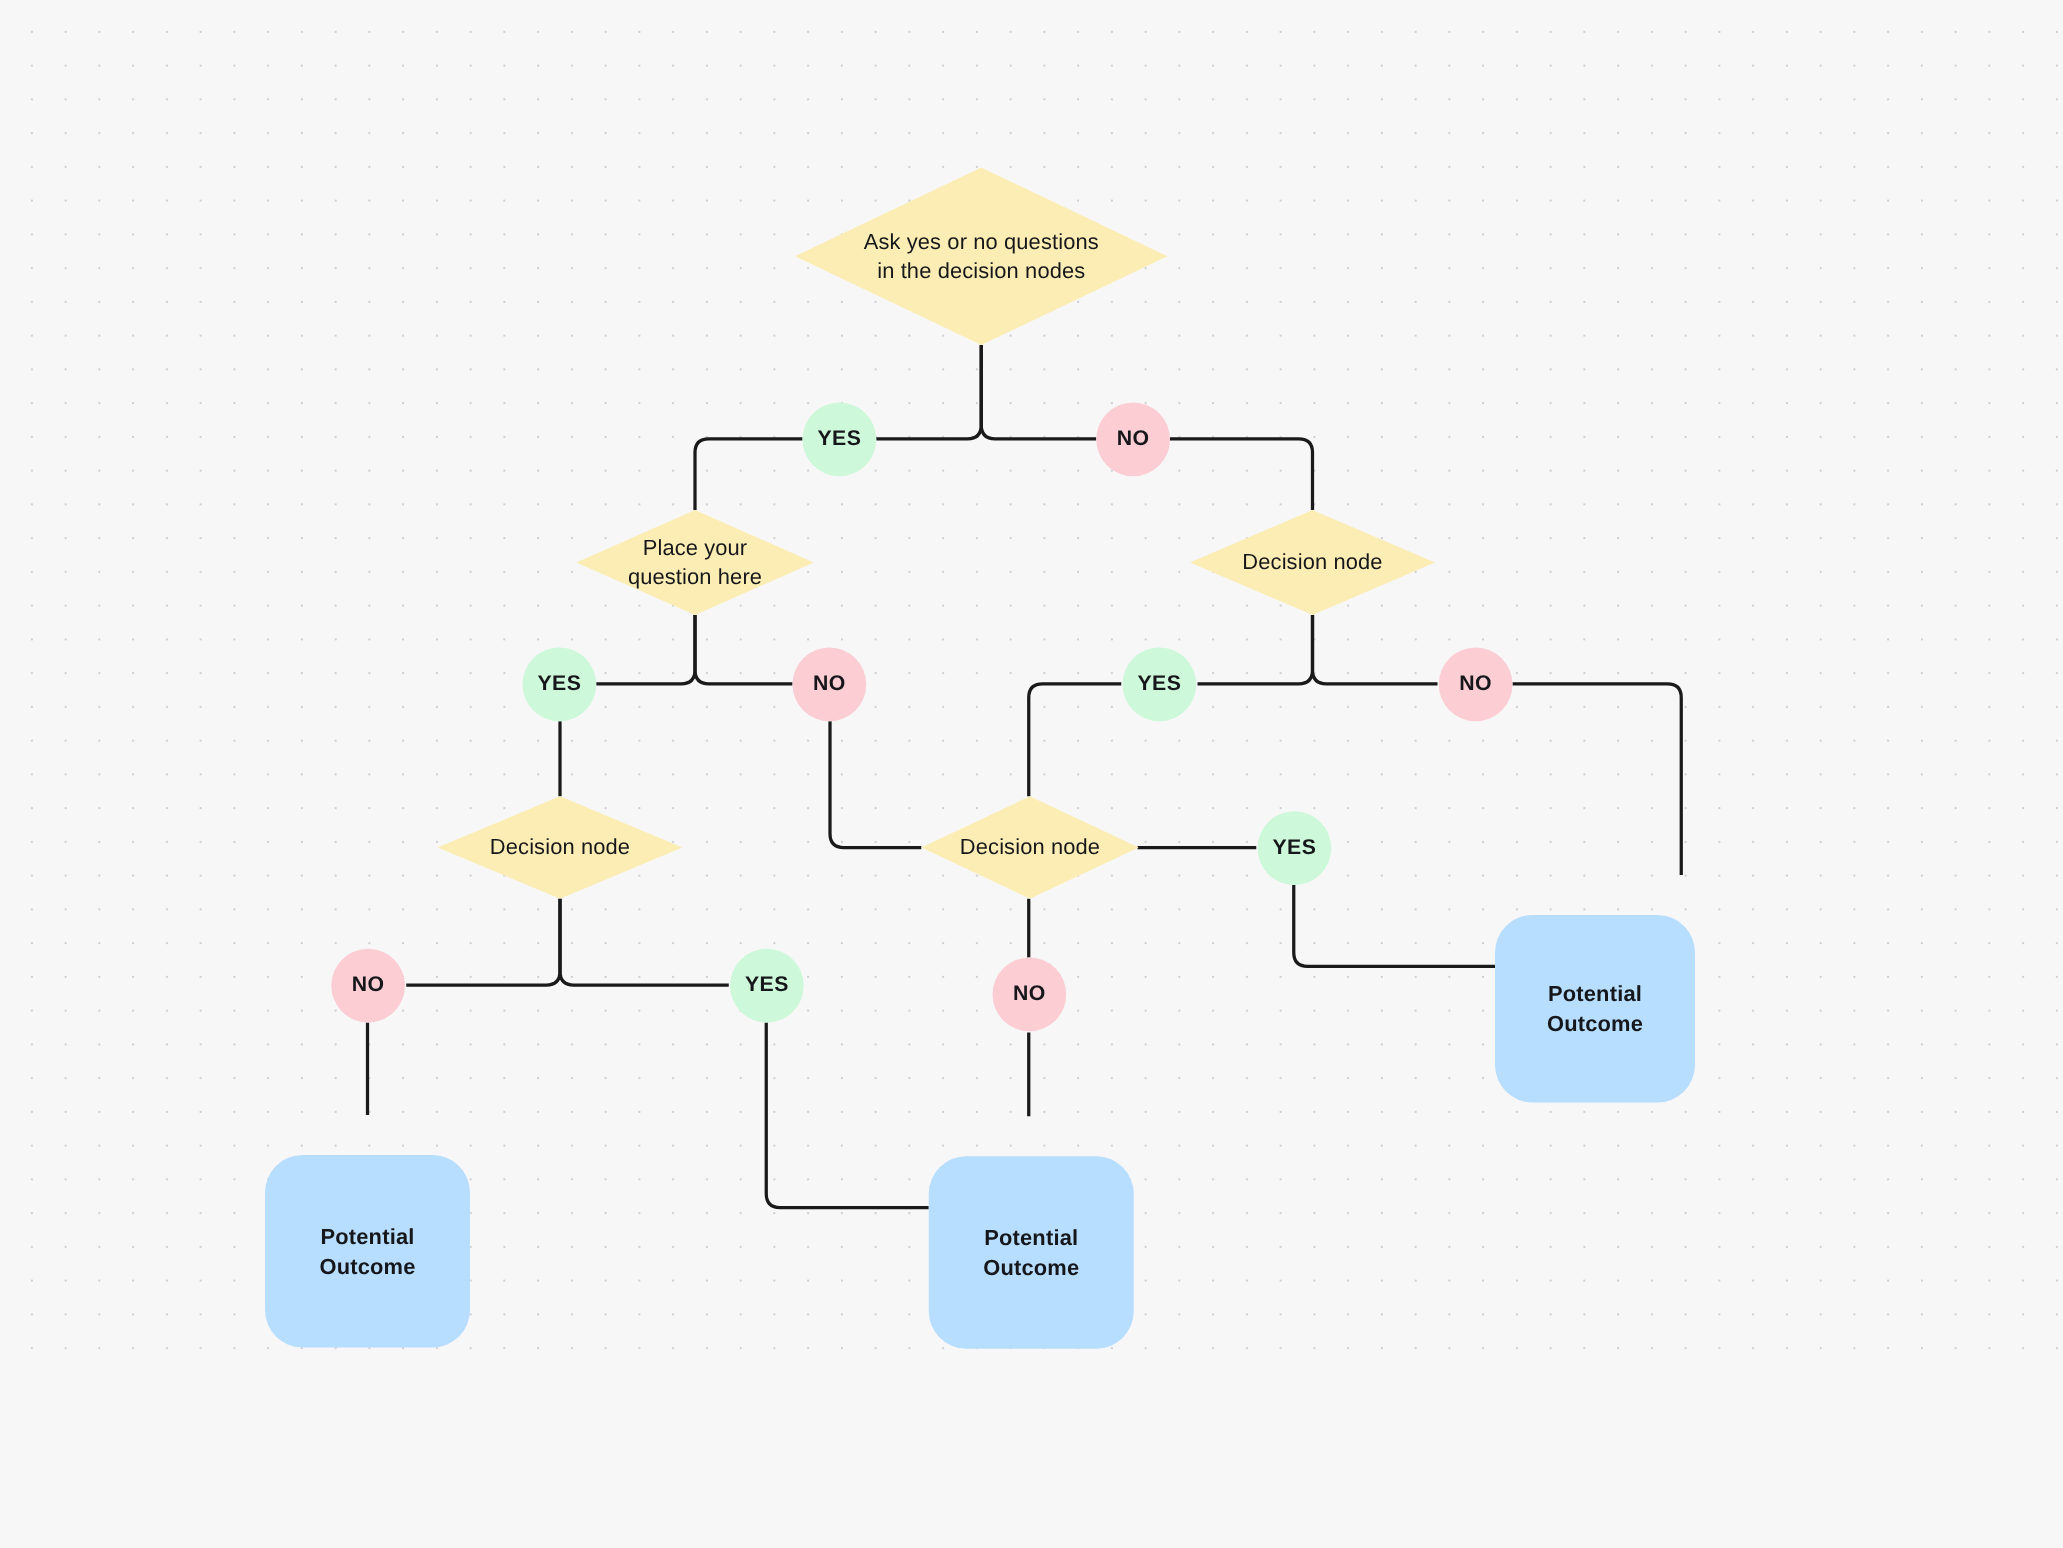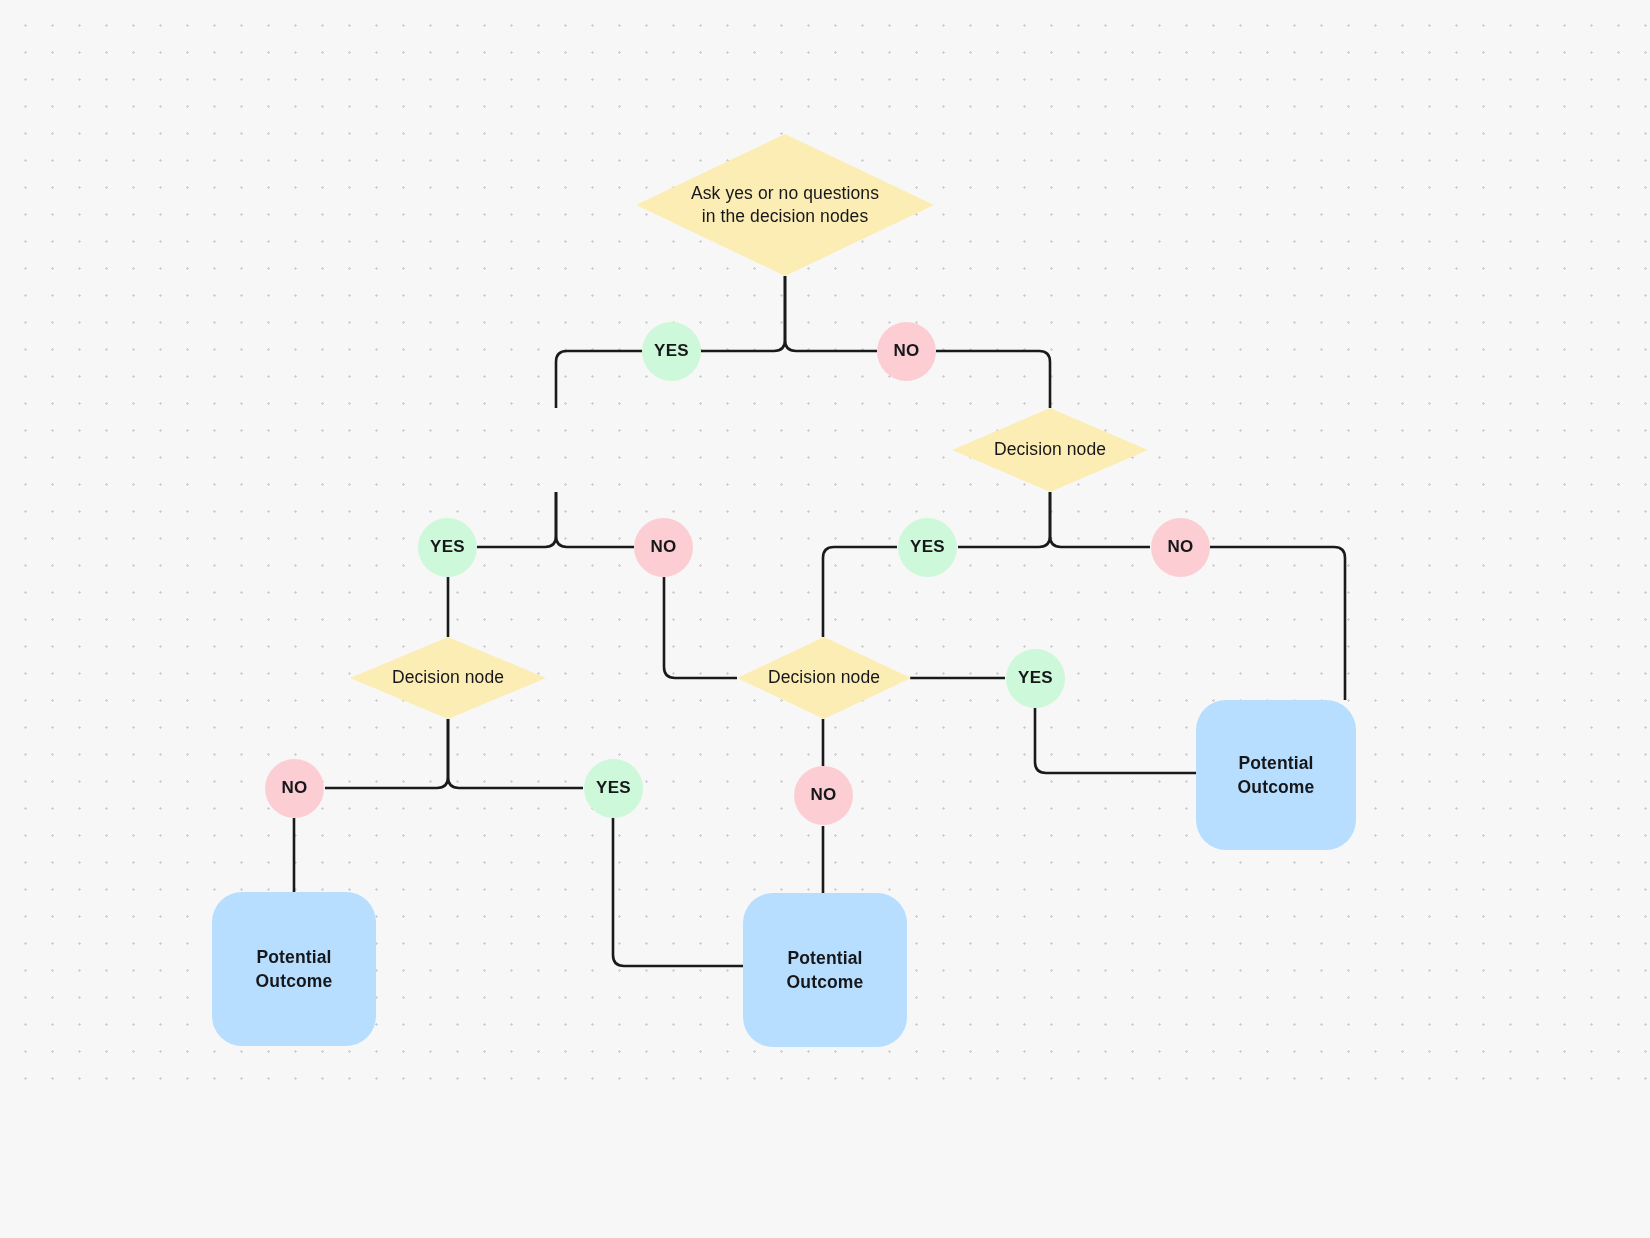--- a/index.html
+++ b/index.html
@@ -61,20 +61,21 @@
   .pill.yes { background: #cdf8d9; }
   .pill.no  { background: #fcced3; }
 
   .outcome {
     background: #b7deff;
     border-radius: 30px;
     font-size: 17.5px;
     font-weight: 700;
     letter-spacing: .15px;
     line-height: 1.38;
+    margin-top: 32px;
   }
 </style>
 </head>
 <body>
 
 <div id="canvas">
 
   <svg id="edges" viewBox="0 0 1650 1238" xmlns="http://www.w3.org/2000/svg">
     <g fill="none" stroke="#1a1a1a" stroke-width="2.6" stroke-linecap="butt" stroke-linejoin="round">
 
@@ -114,20 +115,24 @@
 
       <path d="M 1035 708 L 1035 762 Q 1035 773 1046 773 L 1196 773"></path>
     </g>
   </svg>
 
   <div class="node diamond" style="left:636px; top:134px; width:298px; height:142px;">
     <span class="dlabel">Ask yes or no questions
 in the decision nodes</span>
   </div>
 
+  <div class="node diamond" style="left:461px; top:408px; width:190px; height:84px;">
+    <span class="dlabel">Place your
+question here</span>
+  </div>
 
   <div class="node diamond" style="left:952px; top:408px; width:196px; height:84px;">
     <span class="dlabel">Decision node</span>
   </div>
 
   <div class="node diamond" style="left:350px; top:637px; width:196px; height:82px;">
     <span class="dlabel">Decision node</span>
   </div>
 
   <div class="node diamond" style="left:737px; top:637px; width:174px; height:82px;">

